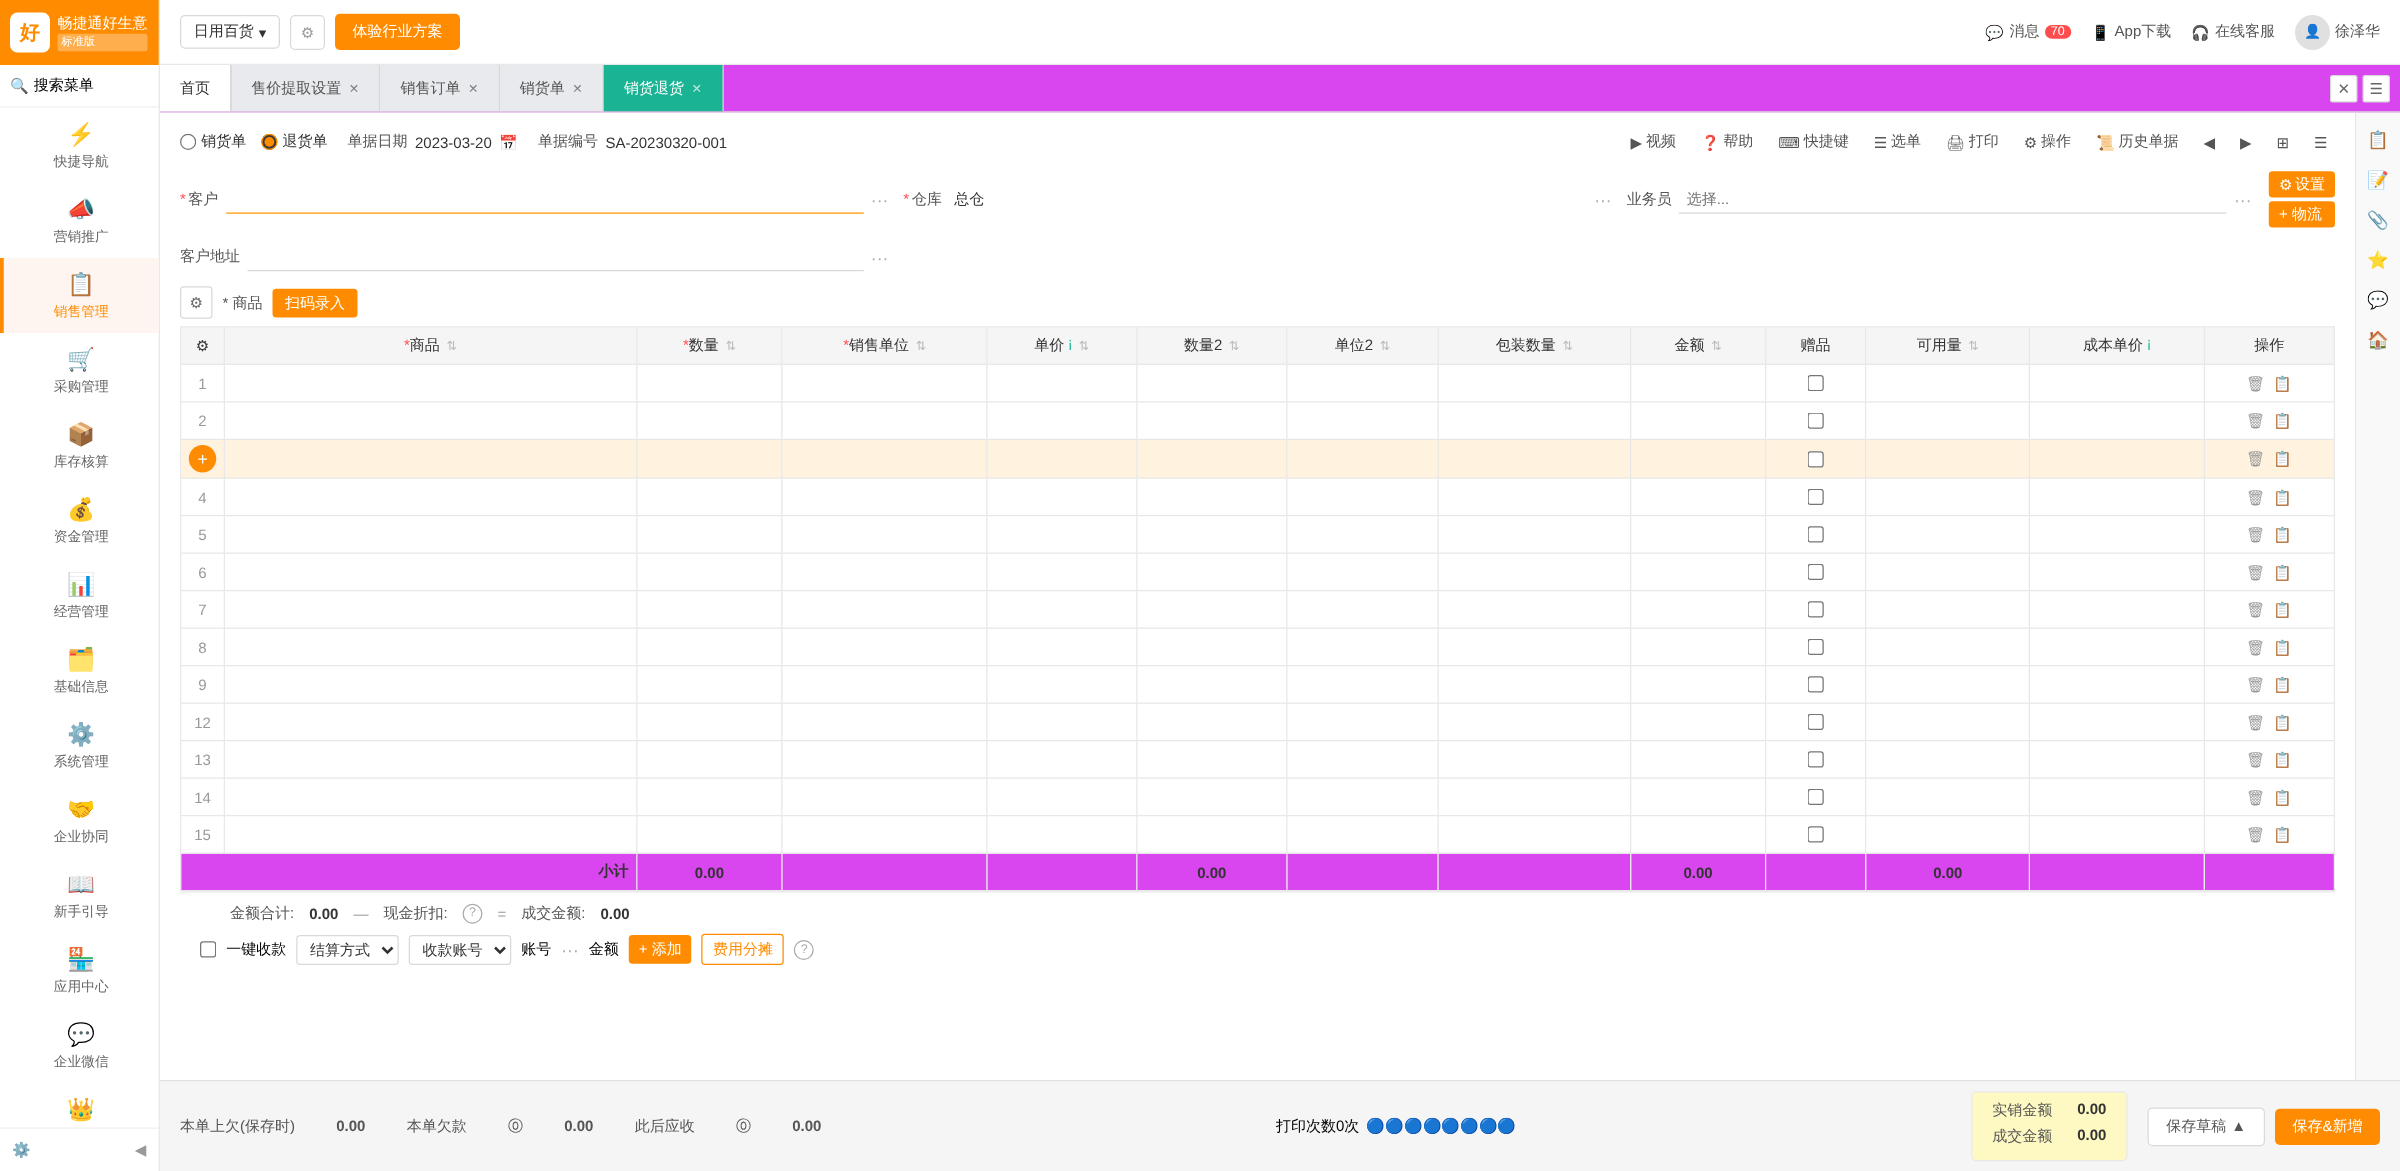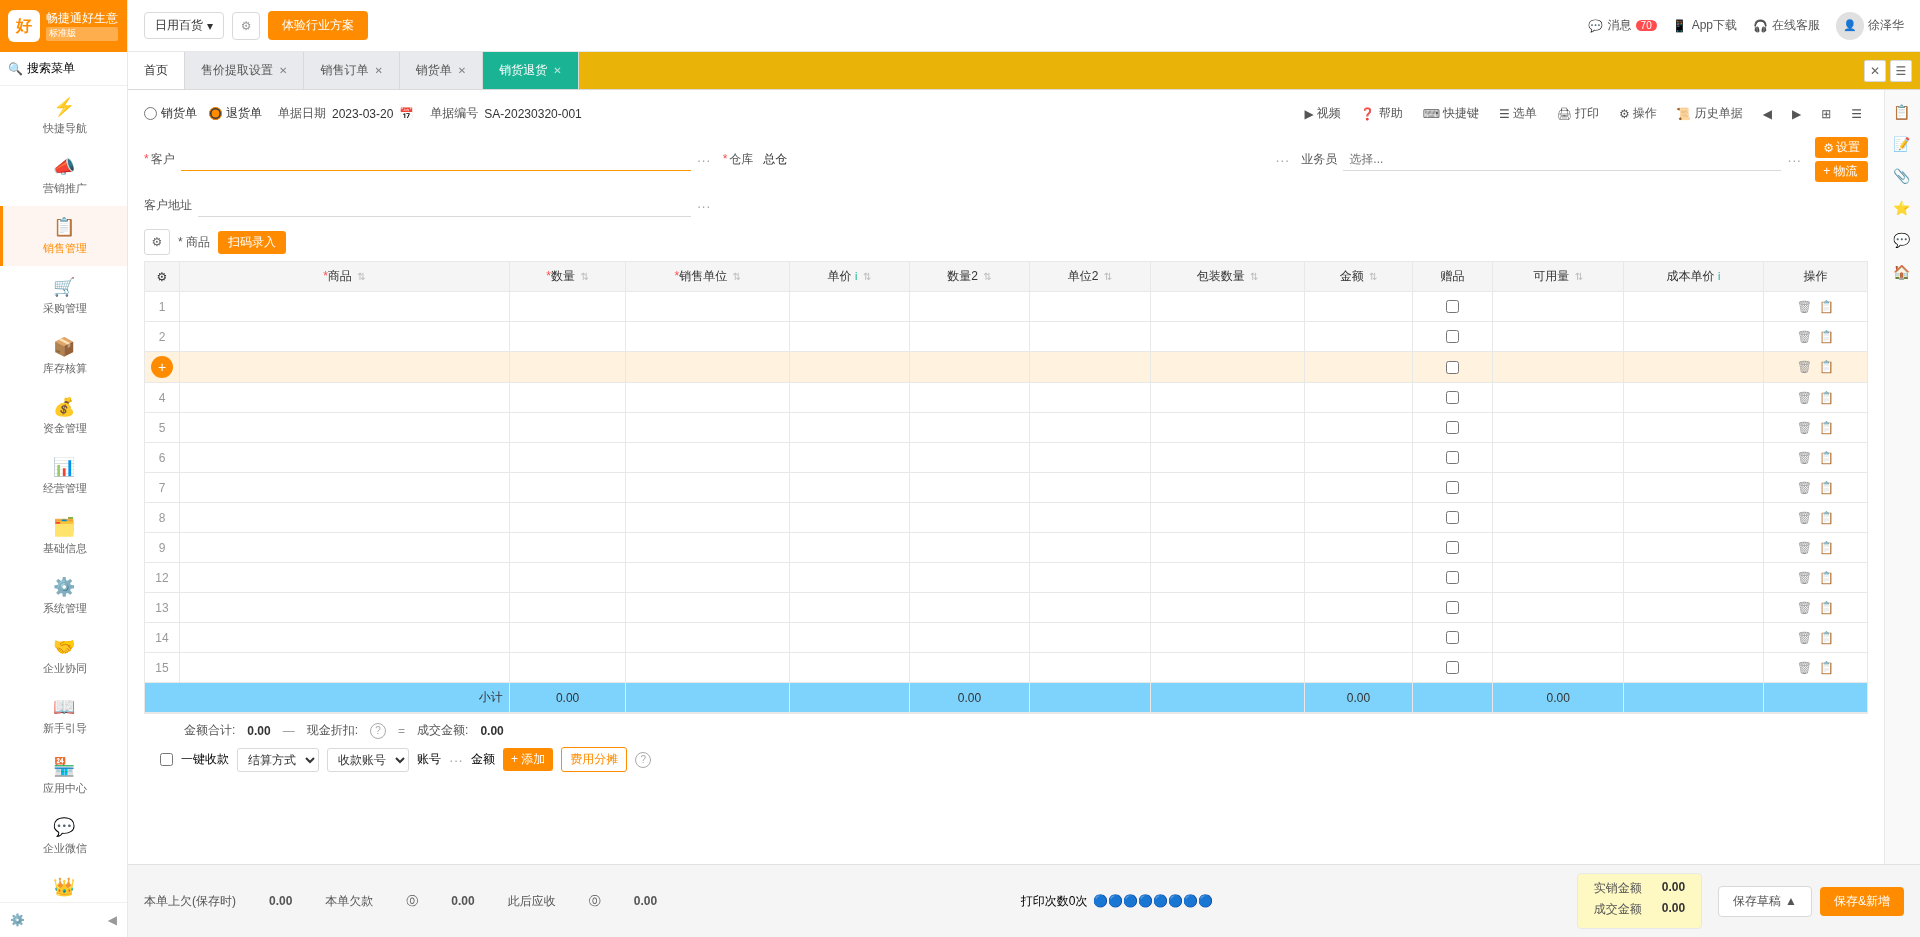--- a/index.html
+++ b/index.html
@@ -27,21 +27,21 @@
     .topbar-left { display: flex; align-items: center; gap: 8px; }
     .topbar-select { display: flex; align-items: center; gap: 4px; padding: 4px 10px; border: 1px solid #d9d9d9; border-radius: 4px; cursor: pointer; background: #fff; color: #333; }
     .topbar-settings { width: 28px; height: 28px; display: flex; align-items: center; justify-content: center; cursor: pointer; color: #999; border: 1px solid #d9d9d9; border-radius: 4px; }
     .topbar-btn { background: #ff8c00; color: #fff; border: none; padding: 6px 14px; border-radius: 4px; cursor: pointer; font-size: 12px; }
     .topbar-right { display: flex; align-items: center; gap: 16px; }
     .topbar-right-item { display: flex; align-items: center; gap: 4px; cursor: pointer; color: #555; }
     .badge { background: #ff4d4f; color: #fff; border-radius: 10px; padding: 0 5px; font-size: 10px; min-width: 16px; text-align: center; }
     .avatar { width: 28px; height: 28px; background: #e0e0e0; border-radius: 50%; display: flex; align-items: center; justify-content: center; font-size: 11px; color: #666; }
 
     
-    .tabs { display: flex; align-items: center; background: #eab308; border-bottom: 1px solid #d9d9d9; flex-shrink: 0; }
+    .tabs { display: flex; align-items: center; background: #d946ef; border-bottom: 1px solid #d9d9d9; flex-shrink: 0; }
     .tab { padding: 10px 16px; cursor: pointer; display: flex; align-items: center; gap: 6px; border-right: 1px solid #d9d9d9; color: #555; background: #e8eaed; font-size: 12px; }
     .tab.active { background: #1ab394; color: #fff; }
     .tab:first-child { background: #fff; color: #333; }
     .tab-close { font-size: 10px; opacity: 0.7; }
     .tabs-actions { margin-left: auto; display: flex; align-items: center; padding-right: 8px; gap: 4px; }
     .tab-action-btn { width: 22px; height: 22px; display: flex; align-items: center; justify-content: center; cursor: pointer; color: #666; border: 1px solid #d9d9d9; border-radius: 2px; background: #fff; }
 
     
     .content { flex: 1; display: flex; overflow: hidden; }
     .form-area { flex: 1; overflow-y: auto; padding: 12px 16px; background: #fff; }
@@ -71,21 +71,21 @@
     .data-table th { background: #f5f5f5; border: 1px solid #e8e8e8; padding: 6px 8px; text-align: center; color: #333; font-weight: normal; white-space: nowrap; }
     .data-table td { border: 1px solid #e8e8e8; padding: 4px 6px; text-align: center; color: #333; height: 30px; }
     .data-table tr.active-row td { background: #fff3e0; }
     .data-table .row-num { color: #999; width: 30px; }
     .data-table .actions-cell { display: flex; align-items: center; justify-content: center; gap: 4px; }
     .action-icon { width: 18px; height: 18px; display: flex; align-items: center; justify-content: center; cursor: pointer; color: #999; }
     .sort-icon { color: #bbb; font-size: 10px; margin-left: 2px; cursor: pointer; }
     .checkbox-cell { display: flex; align-items: center; justify-content: center; }
     input[type=checkbox] { accent-color: #ff8c00; }
     .add-row-btn { width: 22px; height: 22px; background: #ff8c00; color: #fff; border-radius: 50%; display: flex; align-items: center; justify-content: center; cursor: pointer; font-size: 14px; }
-    .subtotal-row td { background: #7dd3fc; font-weight: normal; }
+    .subtotal-row td { background: #d946ef; font-weight: bold; }
 
     
     .form-footer { border-top: 1px solid #e8e8e8; padding: 8px 16px; background: #fff; }
     .footer-row1 { display: flex; align-items: center; gap: 12px; margin-bottom: 8px; margin-left: 24px; }
     .footer-label { color: #555; }
     .footer-value { color: #333; font-weight: bold; }
     .footer-dash { color: #999; }
     .footer-eq { color: #999; }
     .footer-row2 { display: flex; align-items: center; gap: 8px; }
     .footer-checkbox { accent-color: #ff8c00; }

